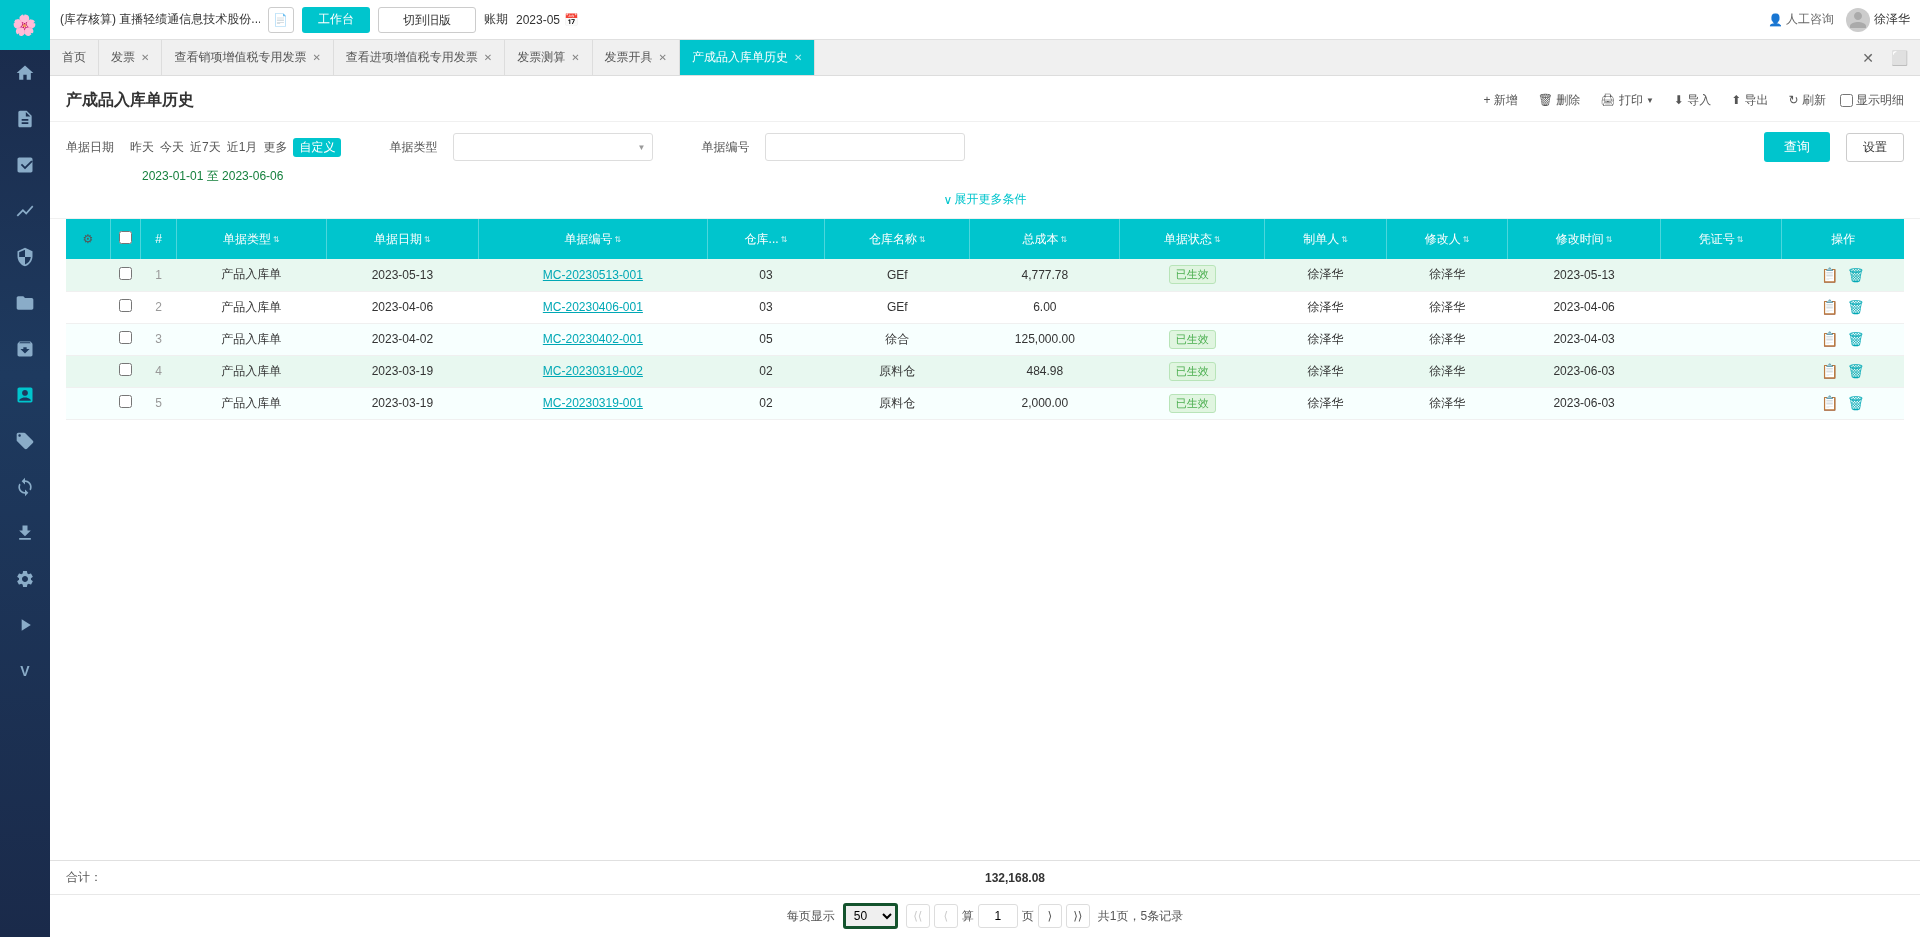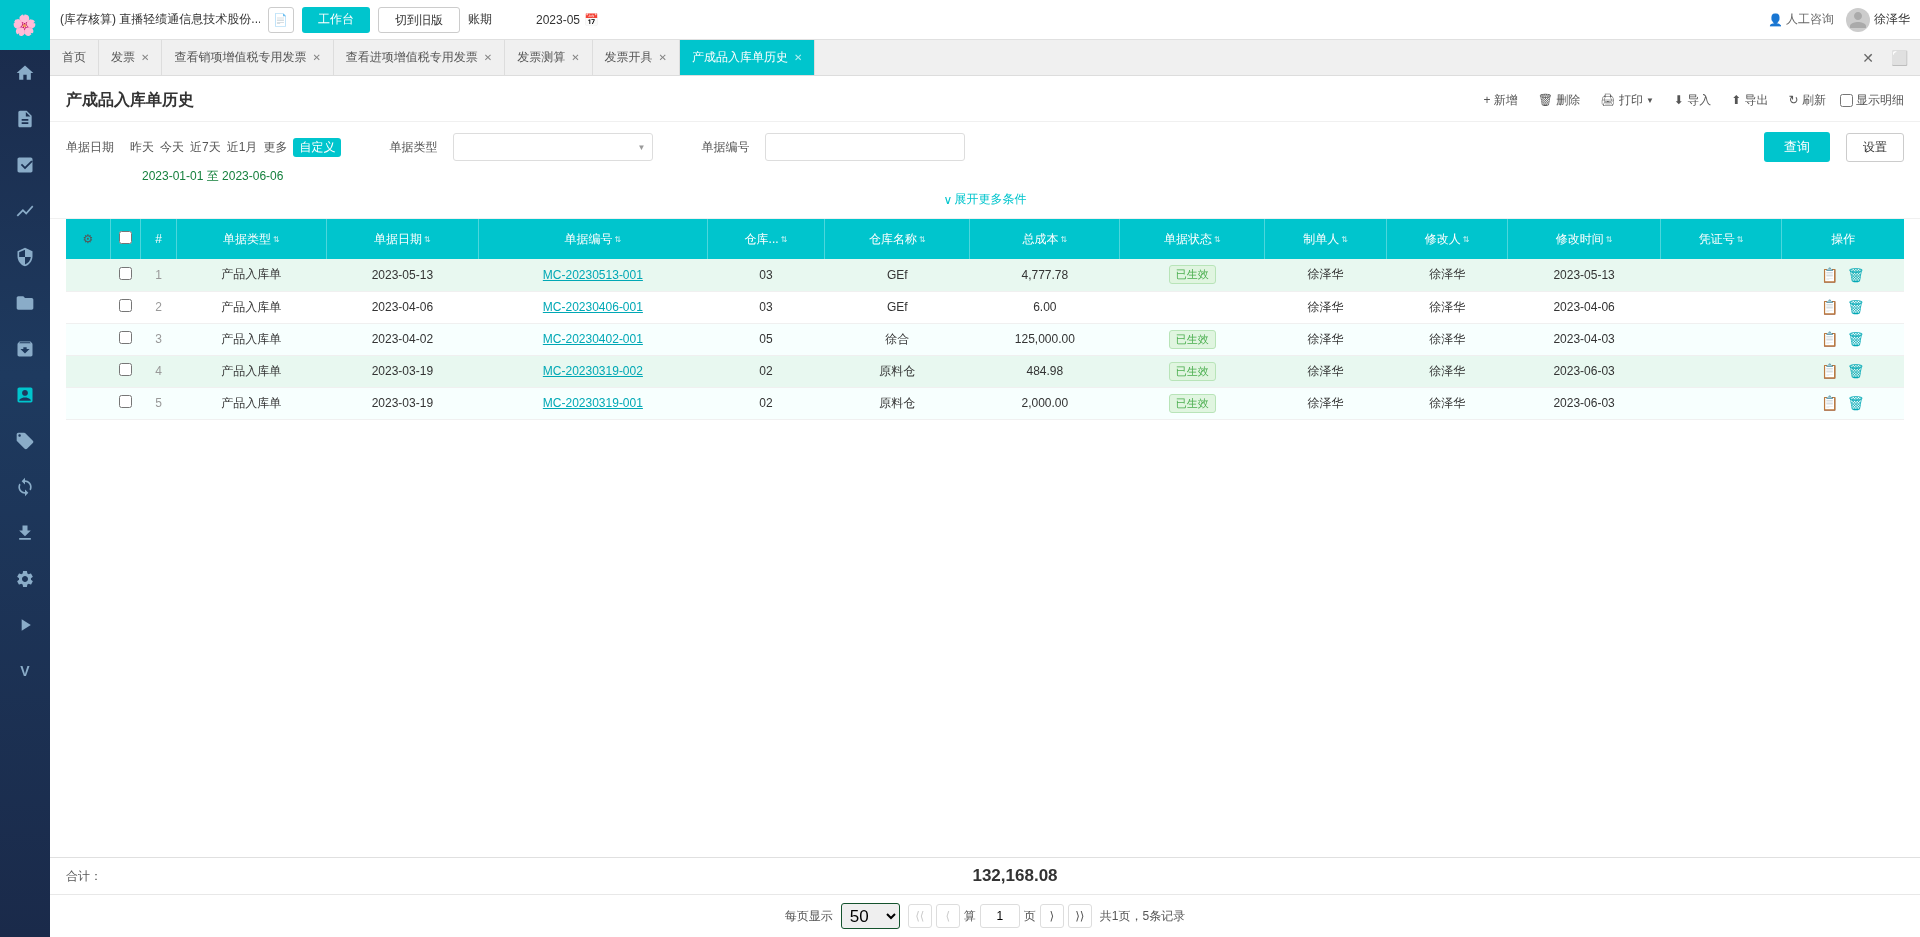--- a/index.html
+++ b/index.html
@@ -13,23 +13,23 @@
     .sidebar-item svg { width: 20px; height: 20px; }
 
     
     .main { flex: 1; display: flex; flex-direction: column; overflow: hidden; }
 
     
     .topbar { height: 40px; background: #fff; border-bottom: 1px solid #e0e0e0; display: flex; align-items: center; padding: 0 10px; gap: 8px; flex-shrink: 0; }
     .company-name { font-size: 12px; color: #333; display: flex; align-items: center; gap: 4px; max-width: 200px; overflow: hidden; text-overflow: ellipsis; white-space: nowrap; }
     .doc-icon { width: 26px; height: 26px; border: 1px solid #ccc; border-radius: 3px; display: flex; align-items: center; justify-content: center; color: #666; cursor: pointer; }
     .workbench-btn { background: #00c5cd; color: white; border: none; border-radius: 3px; padding: 4px 16px; font-size: 12px; cursor: pointer; height: 26px; }
-    .switch-btn { border: 1px solid #ccc; background: #fff; border-radius: 3px; padding: 4px 16px; font-size: 12px; cursor: pointer; height: 26px; color: #333; }
+    .switch-btn { border: 1px solid #ccc; background: #fff; border-radius: 3px; padding: 4px 24px; font-size: 12px; cursor: pointer; height: 26px; color: #333; }
     .period-label { font-size: 12px; color: #333; }
-    .period-value { font-size: 12px; color: #333; display: flex; align-items: center; gap: 4px; cursor: pointer; margin-left: 36px; }
+    .period-value { font-size: 12px; color: #333; display: flex; align-items: center; gap: 4px; cursor: pointer; }
     .topbar-right { margin-left: auto; display: flex; align-items: center; gap: 12px; }
     .support-btn { font-size: 12px; color: #666; cursor: pointer; display: flex; align-items: center; gap: 3px; }
     .user-info { font-size: 12px; color: #333; display: flex; align-items: center; gap: 4px; cursor: pointer; }
     .avatar { width: 24px; height: 24px; border-radius: 50%; background: #ccc; overflow: hidden; display: flex; align-items: center; justify-content: center; }
 
     
     .tabbar { height: 36px; background: #f0f0f0; border-bottom: 1px solid #ddd; display: flex; align-items: center; padding: 0 0; flex-shrink: 0; overflow: hidden; }
     .tab { height: 36px; display: flex; align-items: center; padding: 0 12px; font-size: 12px; color: #555; cursor: pointer; border-right: 1px solid #ddd; white-space: nowrap; gap: 4px; background: #f0f0f0; }
     .tab.active { background: #00c5cd; color: white; }
     .tab .close-x { color: inherit; opacity: 0.7; font-size: 10px; margin-left: 2px; }
@@ -80,26 +80,26 @@
     .status-badge { display: inline-block; padding: 1px 6px; border-radius: 3px; font-size: 11px; background: #e0f5e0; color: #4caf50; border: 1px solid #b8e4b8; }
     .row-num { color: #999; }
     .row-actions { display: flex; gap: 6px; justify-content: center; }
     .row-action { width: 20px; height: 20px; display: flex; align-items: center; justify-content: center; cursor: pointer; color: #00a8b5; font-size: 14px; }
     .settings-icon { width: 28px; height: 28px; display: flex; align-items: center; justify-content: center; cursor: pointer; color: #555; }
     .col-checkbox { width: 30px; }
 
     
     .table-footer { padding: 8px 16px; background: #fff; border-top: 1px solid #e0e0e0; display: flex; align-items: center; flex-shrink: 0; }
     .total-label { font-size: 12px; color: #555; margin-right: 24px; }
-    .total-value { font-size: 17px; font-weight: bold; color: #333; }
+    .total-value { font-size: 12px; font-weight: bold; color: #333; }
 
     
     .pagination-bar { padding: 8px 16px; background: #fff; border-top: 1px solid #e8e8e8; display: flex; align-items: center; justify-content: center; gap: 8px; flex-shrink: 0; }
     .pagination-label { font-size: 12px; color: #555; }
-    .page-size-select { height: 26px; border: 1px solid #14532d; border-radius: 3px; padding: 0 4px; font-size: 17px; }
+    .page-size-select { height: 26px; border: 3px solid #14532d; border-radius: 3px; padding: 0 4px; font-size: 12px; }
     .page-nav { display: flex; align-items: center; gap: 4px; }
     .page-btn { width: 24px; height: 24px; border: 1px solid #ddd; border-radius: 3px; background: #fff; cursor: pointer; display: flex; align-items: center; justify-content: center; font-size: 12px; color: #555; }
     .page-btn:disabled { color: #ccc; cursor: not-allowed; }
     .page-input { width: 40px; height: 24px; border: 1px solid #ddd; border-radius: 3px; text-align: center; font-size: 12px; }
     .page-total { font-size: 12px; color: #555; }
   </style>
 </head>
 <body>
 
 <div class="sidebar">

